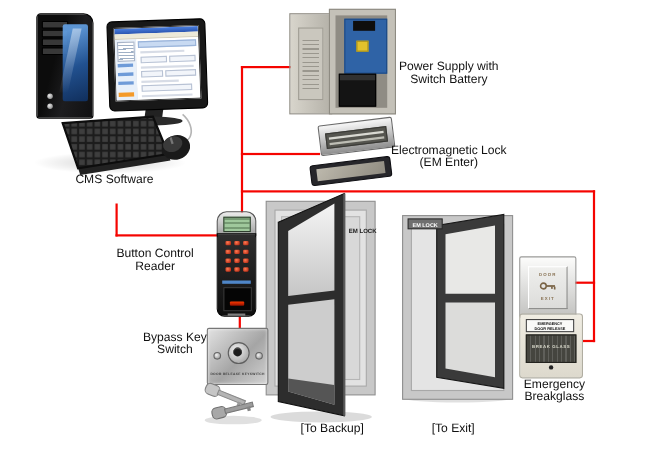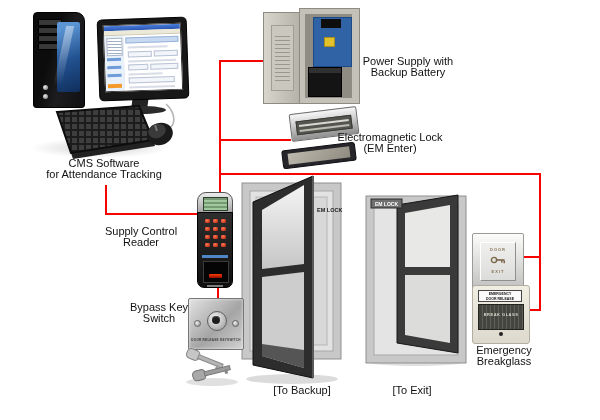--- a/index.html
+++ b/index.html
@@ -170,53 +170,52 @@
       <polygon points="63,149 145,136 147,142 65,155" fill="#222"></polygon>
       <polygon points="49,108 131,102 145,136 63,149" fill="url(#keys)" stroke="#0d0d0d" stroke-width="2"></polygon>
       <ellipse cx="152" cy="130" rx="13" ry="11" transform="rotate(-18 152 130)" fill="#1a1a1a"></ellipse>
       <ellipse cx="149" cy="127" rx="9" ry="7" transform="rotate(-18 149 127)" fill="#3a3a3a"></ellipse>
       <rect x="147" y="121" width="2" height="6" transform="rotate(-18 148 124)" fill="#777"></rect>
     </svg>
   </div>
 
   <div class="lbl" style="left:18px;top:158px;width:172px;">
     <div>CMS Software</div>
-    <div>for Attendance Tracking</div>
   </div>
 
   <div class="abs" style="left:260px;top:6px;width:100px;height:102px;">
     <div class="psu-door">
       <div class="psu-sheet">
         <div class="psu-sheetlines"></div>
       </div>
     </div>
     <div class="psu-body">
       <div class="psu-cavity">
         <div class="psu-pcb">
           <div class="psu-blackbox"></div>
           <div class="psu-yellow"></div>
         </div>
         <div class="psu-batt"></div>
       </div>
     </div>
   </div>
   <div class="lbl" style="left:352px;top:56px;width:112px;">
     <div>Power Supply with</div>
-    <div>Backup Battery</div>
+    <div>Switch Battery</div>
   </div>
 
   <div class="abs" style="left:282px;top:104px;width:82px;height:66px;">
     <div class="mag">
       <div class="mag-in"></div>
     </div>
     <div class="arm">
       <div class="arm-in"></div>
     </div>
   </div>
-  <div class="lbl" style="left:332px;top:132px;width:116px;">
+  <div class="lbl" style="left:350px;top:132px;width:116px;">
     <div>Electromagnetic Lock</div>
     <div>(EM Enter)</div>
   </div>
 
   <svg class="abs" style="left:240px;top:172px;" width="104" height="214" viewBox="0 0 104 214">
     <defs>
       <linearGradient id="gpane1" x1="0" y1="0" x2="0" y2="1">
         <stop offset="0" stop-color="#f4f4f4"></stop>
           <stop offset="1" stop-color="#c6c6c6"></stop>
       </linearGradient>
@@ -269,21 +268,21 @@
       <div class="rd-key" style="left:15px;top:30px"></div>
       <div class="rd-key" style="left:23px;top:30px"></div>
       <div class="rd-stripe"></div>
       <div class="rd-fp">
         <div class="rd-slot"></div>
       </div>
       <div class="rd-logo"></div>
     </div>
   </div>
   <div class="lbl" style="left:95px;top:226px;width:92px;">
-    <div>Supply Control</div>
+    <div>Button Control</div>
     <div>Reader</div>
   </div>
 
   <div class="plate">
     <div class="screw" style="left:5px"></div>
     <div class="screw" style="left:43px"></div>
     <div class="cyl">
       <div class="cyl-in"></div>
     </div>
     <div class="plate-txt">DOOR RELEASE KEYSWITCH</div>

